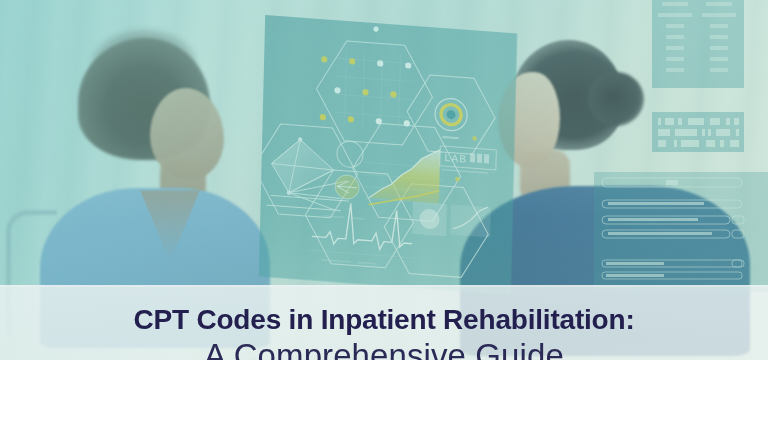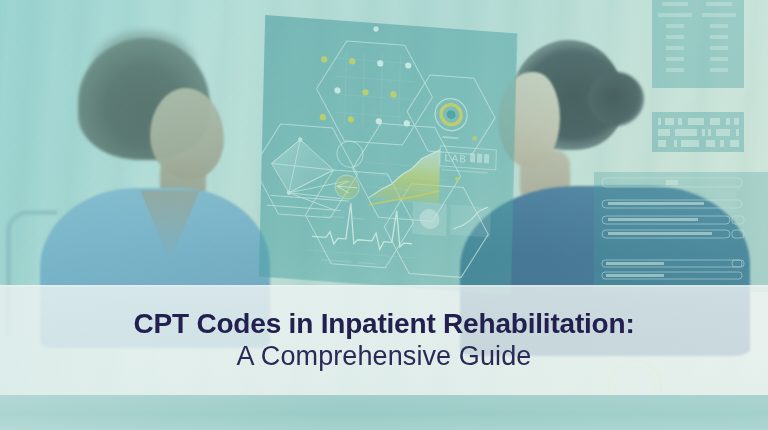--- a/index.html
+++ b/index.html
@@ -1,20 +1,20 @@
 <!DOCTYPE html>
 <html><head>
 <meta charset="utf-8">
 <style>
   html,body{margin:0;padding:0;background:#fff;}
   body{font-family:"Liberation Sans", sans-serif;}
 
   #banner{
     position:relative;
-    width:768px;height:430px;
+    width:768px;height:360px;
     overflow:hidden;
     background:#eab308;
   }
 
   
   .photo{position:absolute;inset:0;}
 
   
   .bg-room{
     background:
@@ -148,21 +148,21 @@
     align-items:center;justify-content:center;
     gap:2px;
   }
   .title-band .line1{
     color:#232050;
     font-size:28px;font-weight:700;letter-spacing:-.2px;
     line-height:1.08;white-space:nowrap;
   }
   .title-band .line2{
     color:#2b2a57;
-    font-size:27px;font-weight:400;letter-spacing:.1px;
+    font-size:33px;font-weight:400;letter-spacing:.1px;
     line-height:1.12;white-space:nowrap;
   }
 
   
   .band-edge{position:absolute;left:0;right:0;top:285px;height:2px;background:rgba(255,255,255,.35);}
 
   
   .bottom-strip{
     position:absolute;left:0;right:0;top:395px;height:35px;
     background:linear-gradient(180deg,#a2cfcb 0%,#9acbc6 55%,#a6d2cd 100%);

